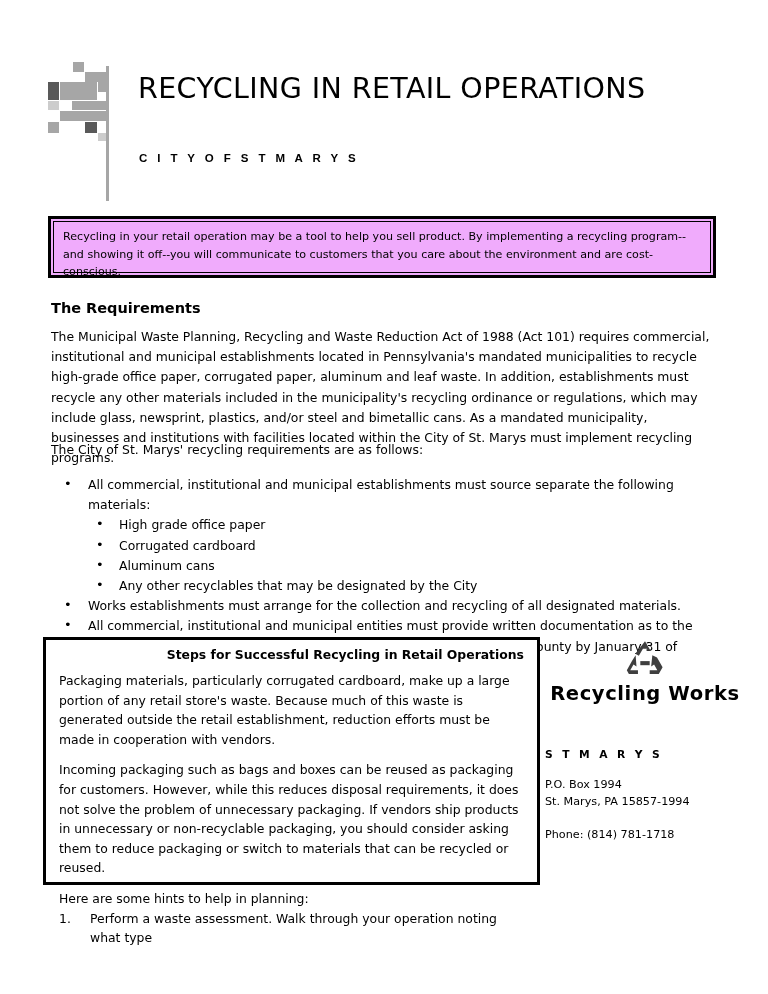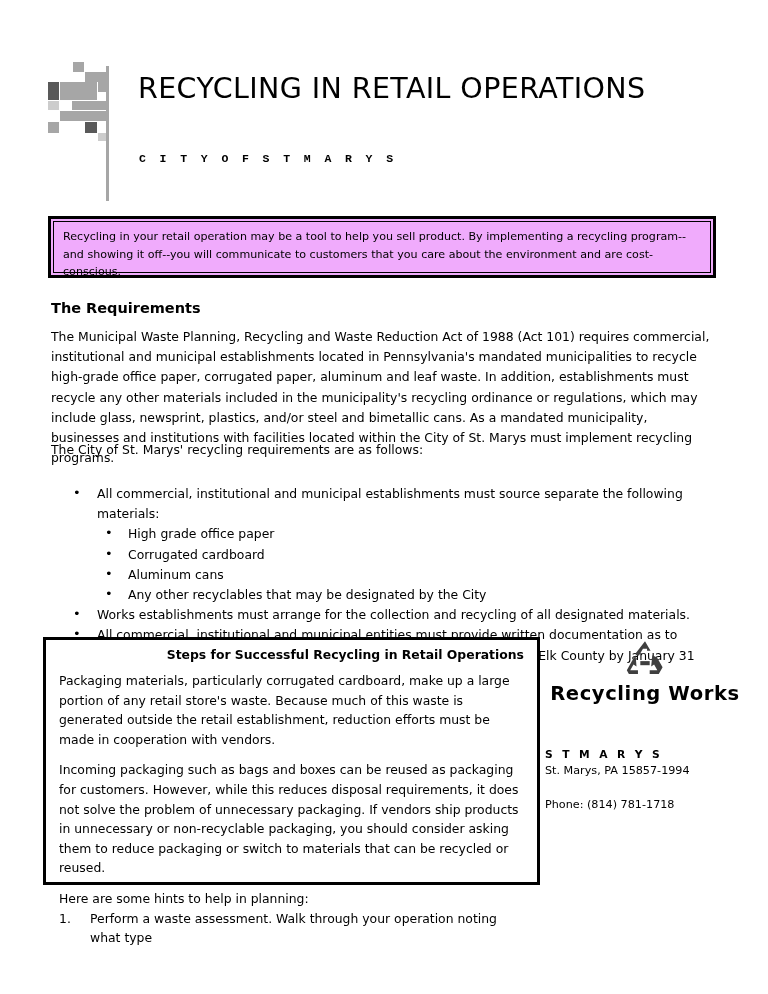--- a/index.html
+++ b/index.html
@@ -52,21 +52,21 @@
     font-size: 28.5px;
     font-weight: 500;
     letter-spacing: 0.4px;
     color: #000;
     white-space: nowrap;
   }
   .doc-subtitle {
     position: absolute;
     left: 139px;
     top: 152px;
-    font-family: Liberation Mono, monospace;
+    font-family: Liberation Sans, sans-serif;
     font-size: 11.5px;
     font-weight: bold;
     letter-spacing: 3.4px;
     color: #000;
     white-space: nowrap;
   }
 
   
   .intro-box {
     position: absolute;
@@ -105,21 +105,21 @@
     left: 51px;
     width: 665px;
     font-family: "DejaVu Sans", sans-serif;
     font-size: 12.4px;
     line-height: 20.2px;
     color: #000;
     text-align: left;
   }
 
   ul.lvl1 {
-    margin: 16px;
+    margin: 7px;
     padding: 0;
     list-style: none;
   }
   ul.lvl1 > li {
     position: relative;
     padding-left: 30px;
     margin: 0;
   }
   ul.lvl1 > li::before {
     content: "\2022";
@@ -309,18 +309,19 @@
           <path d="M32 2 L41.5 18.5 L35.5 18.5 L35.5 15 L28.5 15 L21.5 27 L15.5 23.5 Z"></path>
           <path d="M13 26 L14.5 45 L9.4 41.8 L3.8 51.5 L17 51.5 L17 58 L1.5 58 L-2 51.5 L7 35.5 Z" transform="translate(3,0)"></path>
           <path d="M52.5 30 L62 46.5 L55.5 58 L40 58 L40 51.5 L53 51.5 L47.5 42 L42.5 45 L44.5 26 Z"></path>
           <path d="M24 43 L40 43 L40 36 L24 36 Z"></path>
         </g>
       </svg>
     </div>
     <div class="brand-name">Recycling Works</div>
     <div class="addr-block">
       <div class="addr-city">S T  M A R Y S</div>
+      <div class="addr-lines">P.O. Box 1994</div>
       <div class="addr-lines" style="margin-top:0;">St. Marys, PA  15857-1994</div>
       <div class="addr-phone">Phone: (814) 781-1718</div>
     </div>
   </div>
 
 </div>
 
 </body></html>

